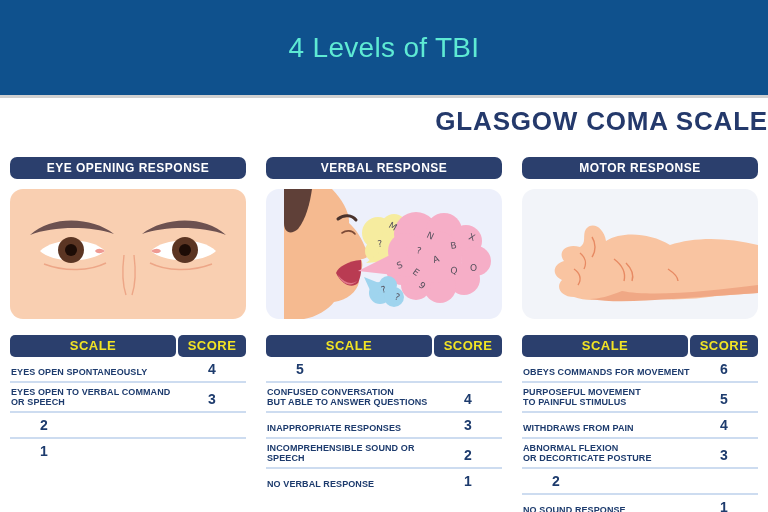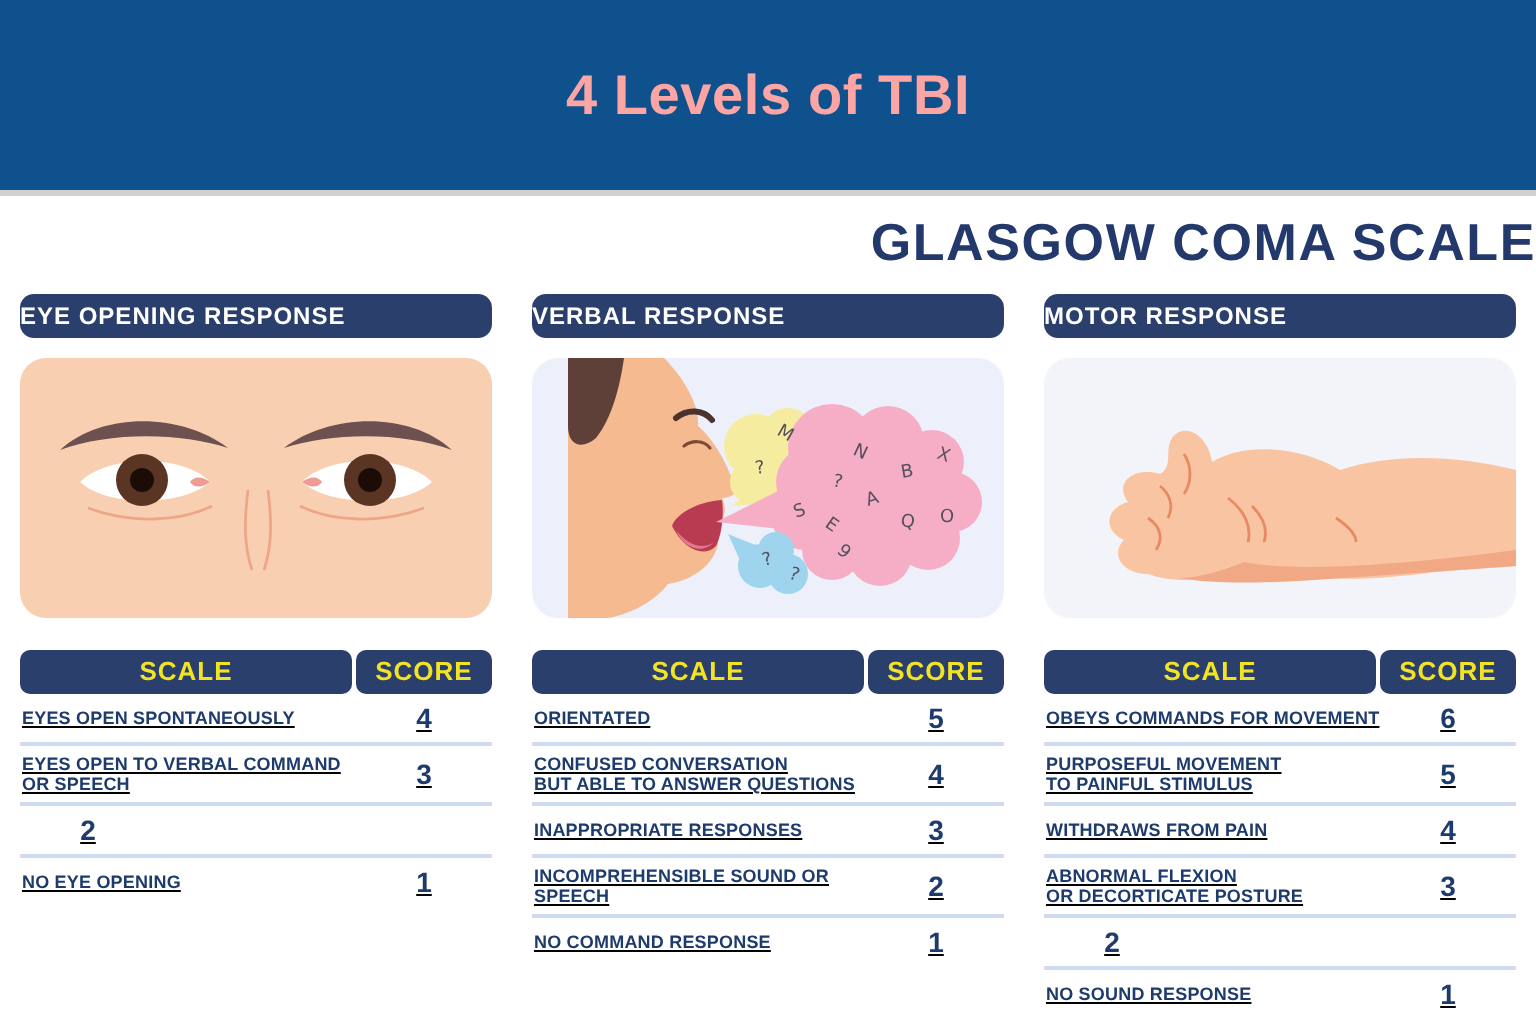--- a/index.html
+++ b/index.html
@@ -4,44 +4,44 @@
 <style>
   html,body{margin:0;padding:0;}
   body{
     width:768px;height:512px;overflow:hidden;background:#ffffff;
     font-family:"Liberation Sans",sans-serif;position:relative;
   }
   .banner{
     height:95px;background:#0f518d;border-bottom:3px solid #d0d0d0;
     display:flex;align-items:center;justify-content:center;
   }
-  .banner-title{color:#fca5a5;font-size:28px;font-weight:700;letter-spacing:.3px;}
+  .banner-title{color:#5eead4;font-size:28px;font-weight:400;letter-spacing:.3px;}
   .main-title{
     text-align:right;color:#24396b;font-weight:800;font-size:26px;
     letter-spacing:.8px;margin:8px 0 10px 0;
   }
   .columns{display:flex;gap:20px;padding:0 10px;}
   .col{width:236px;flex:0 0 236px;}
   .col-header{
     background:#2b3f6d;border-radius:7px;height:22px;line-height:22px;
-    text-align:left;color:#ffffff;font-weight:bold;font-size:12px;letter-spacing:.5px;
+    text-align:center;color:#ffffff;font-weight:bold;font-size:12px;letter-spacing:.5px;margin-top:10px;
   }
   .panel{height:130px;border-radius:13px;margin-top:10px;overflow:hidden;}
   .panel svg{display:block;}
   .tbl{margin-top:16px;}
   .thead{display:flex;gap:2px;}
   .th{
     background:#2b3f6d;border-radius:5px;height:22px;line-height:22px;
     text-align:center;color:#f2e424;font-weight:bold;font-size:13px;letter-spacing:.5px;
   }
   .th-scale{flex:1;}
   .th-score{width:68px;flex:0 0 68px;}
   .row{
-    display:flex;align-items:center;border-bottom:2px solid #cddcf0;
-    padding:4px 0;min-height:12px;text-decoration:underline;
+    display:flex;align-items:flex-end;border-bottom:2px solid #cddcf0;
+    padding:4px 0;min-height:12px;
   }
   .row:last-child{border-bottom:none;}
   .row-label{
     flex:1;color:#1d3b6d;font-weight:bold;font-size:9px;line-height:10px;
     white-space:pre-line;letter-spacing:.1px;padding-left:1px;
   }
   .row-score{
     width:68px;flex:0 0 68px;text-align:center;color:#1d3b6d;
     font-weight:bold;font-size:14px;
   }
@@ -99,21 +99,20 @@
     <div class="row-label">EYES OPEN TO VERBAL COMMAND
 OR SPEECH</div>
     <div class="row-score">3</div>
   </div>
 
   <div class="row">
     <div class="row-score">2</div>
   </div>
 
   <div class="row">
-    <div class="row-label">NO EYE OPENING</div>
     <div class="row-score">1</div>
   </div>
 </div>
     </div>
   </div>
 
   <div class="col">
     <div class="col-header">VERBAL RESPONSE</div>
     <div class="panel" style="background:#edf0fb">
       <svg width="236" height="130" viewBox="0 0 236 130">
@@ -175,21 +174,20 @@
           </g>
       </svg>
     </div>
     <div class="tbl">
       <div class="thead">
         <div class="th th-scale">SCALE</div>
         <div class="th th-score">SCORE</div>
       </div>
       <div>
   <div class="row">
-    <div class="row-label">ORIENTATED</div>
     <div class="row-score">5</div>
   </div>
 
   <div class="row">
     <div class="row-label">CONFUSED CONVERSATION
 BUT ABLE TO ANSWER QUESTIONS</div>
     <div class="row-score">4</div>
   </div>
 
   <div class="row">
@@ -197,21 +195,21 @@
     <div class="row-score">3</div>
   </div>
 
   <div class="row">
     <div class="row-label">INCOMPREHENSIBLE SOUND OR
 SPEECH</div>
     <div class="row-score">2</div>
   </div>
 
   <div class="row">
-    <div class="row-label">NO COMMAND RESPONSE</div>
+    <div class="row-label">NO VERBAL RESPONSE</div>
     <div class="row-score">1</div>
   </div>
 </div>
     </div>
   </div>
 
   <div class="col">
     <div class="col-header">MOTOR RESPONSE</div>
     <div class="panel" style="background:#f2f4f9">
       <svg width="236" height="130" viewBox="0 0 236 130">

